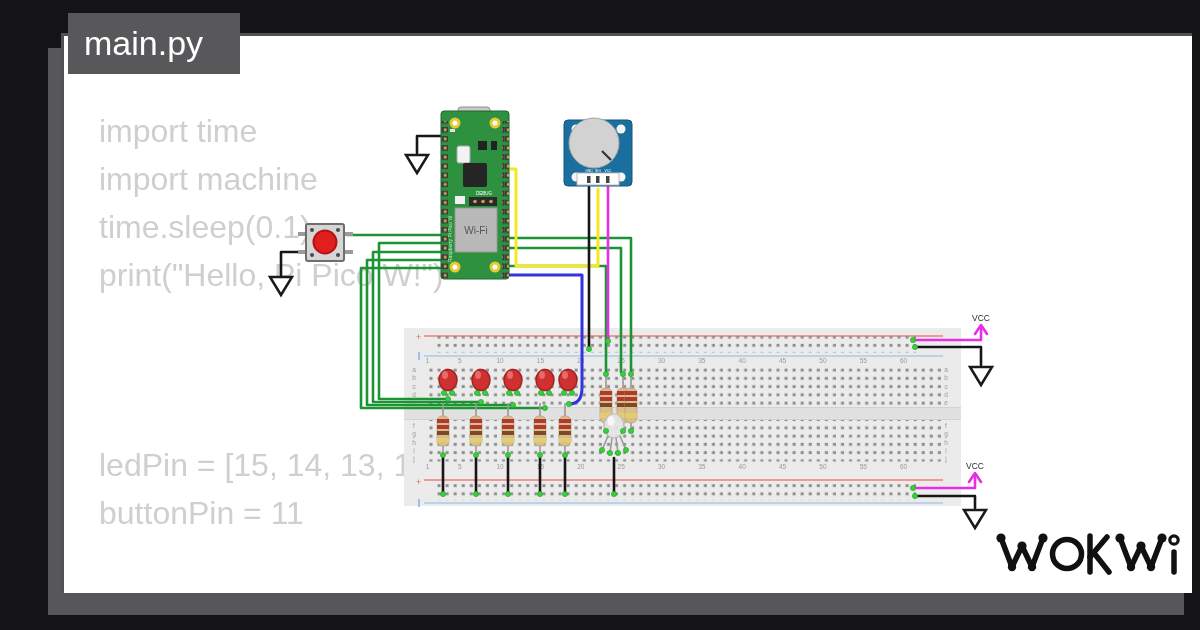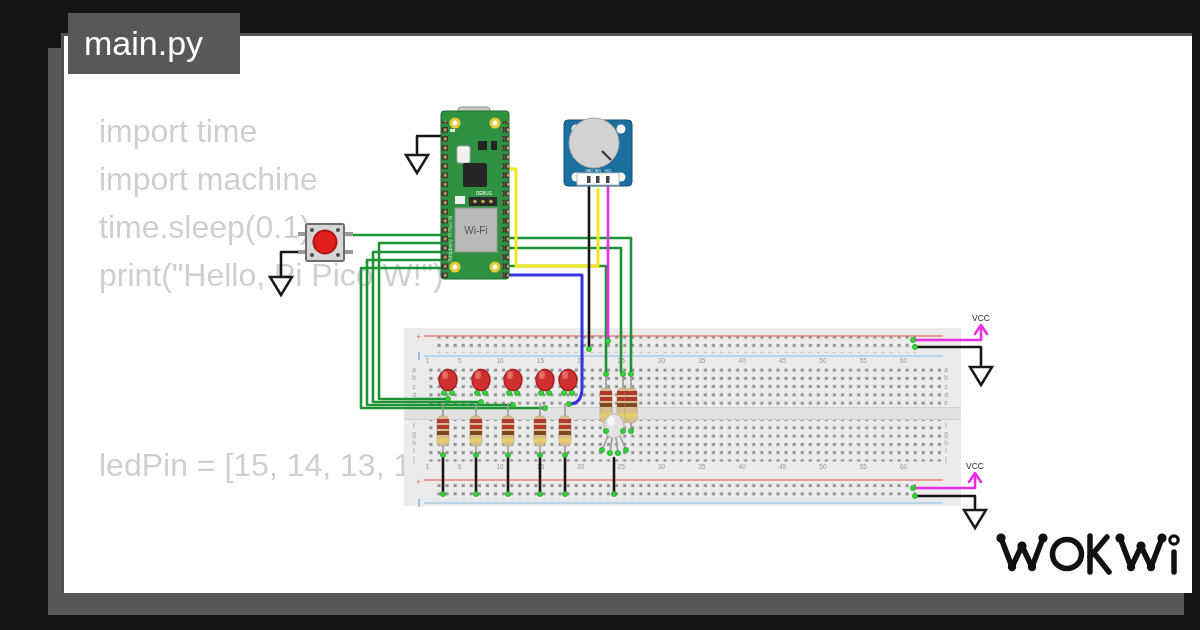--- a/index.html
+++ b/index.html
@@ -31,20 +31,21 @@
 <div class="stage">
   <div class="shadow"></div>
 
   <div class="canvas">
 
     <div class="code-line" style="top:77px">import time</div>
     <div class="code-line" style="top:125px">import machine</div>
     <div class="code-line" style="top:173px">time.sleep(0.1)</div>
     <div class="code-line" style="top:221px">print("Hello, Pi Pico W!")</div>
     <div class="code-line" style="top:411px">ledPin = [15, 14, 13, 12,</div>
+    <div class="code-line" style="top:459px">buttonPin = 11</div>
     <div class="code-line" style="top:551px">pot = machine.ADC(potPin)</div>
 
     <svg class="diagram" width="1131" height="560" viewBox="0 0 1131 560">
       <defs>
         <pattern id="holes" width="8.07" height="8.25" patternUnits="userSpaceOnUse">
           <rect x="2.3" y="2.6" width="3" height="3" fill="#8f8f8f"></rect>
         </pattern>
         <pattern id="pins" width="7" height="9.1" patternUnits="userSpaceOnUse">
           <rect width="6.5" height="5.6" fill="#3b3b3b"></rect>
           <rect x="1.8" y="1.4" width="2.8" height="2.8" fill="#c9a54a"></rect>

